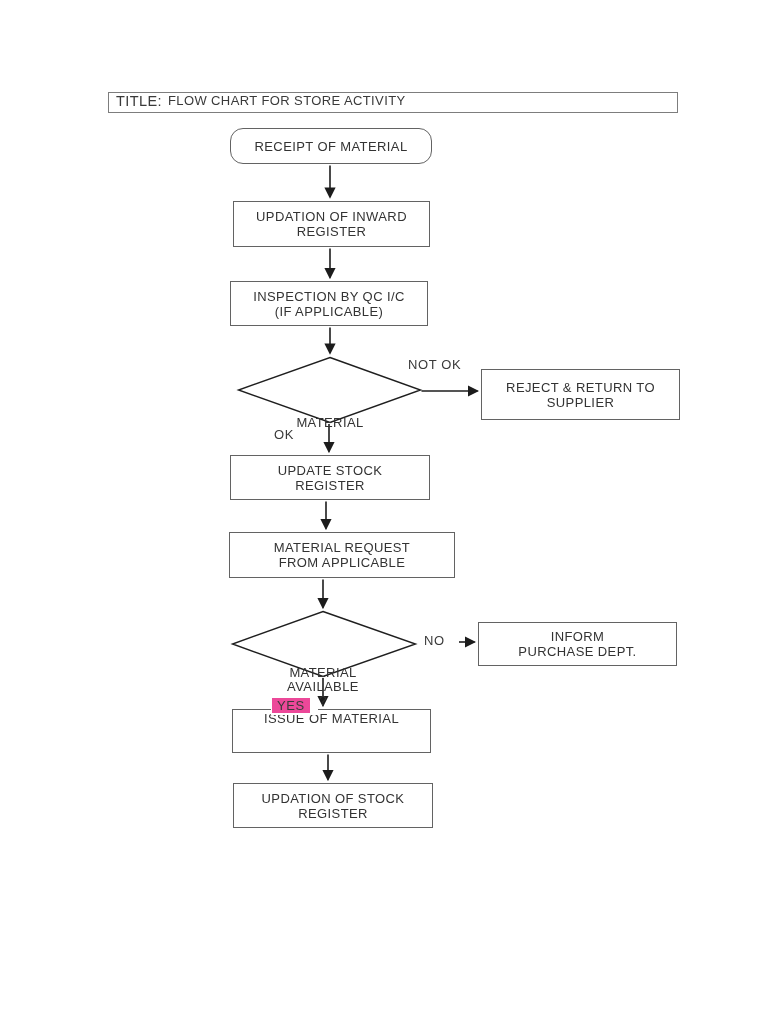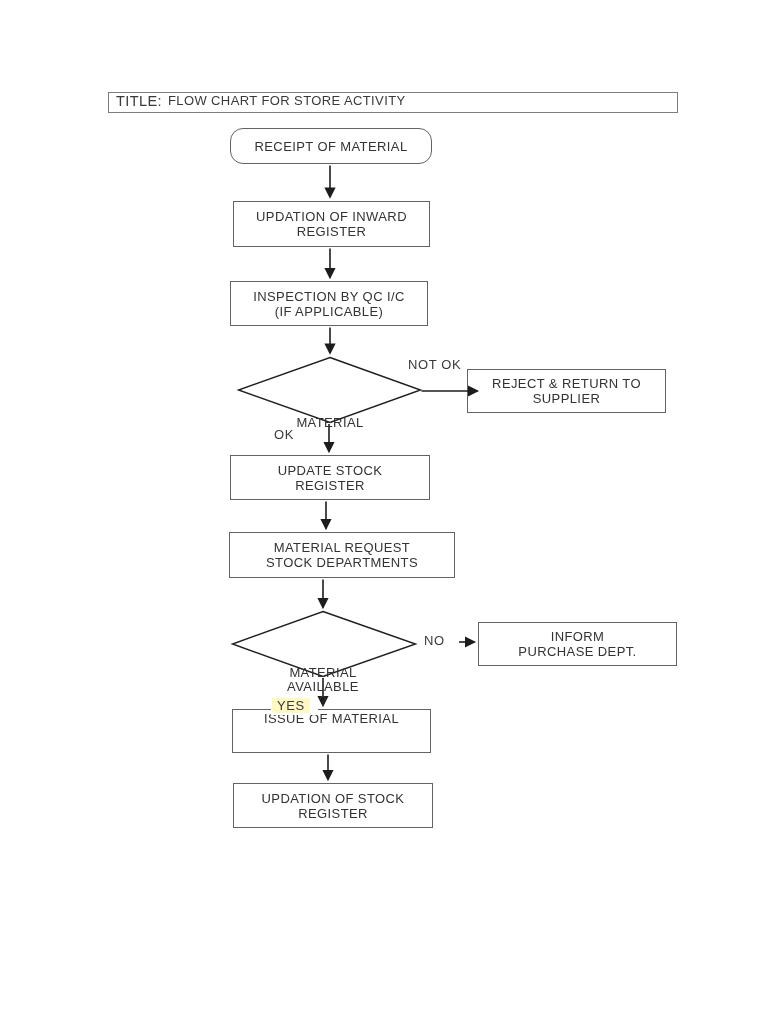--- a/index.html
+++ b/index.html
@@ -17,21 +17,21 @@
   .titlebox .t2{font-size:13px;letter-spacing:.4px;color:#3a3a3a;}
   
   .node{
     position:absolute;border:1.5px solid #636363;background:#fff;box-sizing:border-box;
     display:flex;flex-direction:column;align-items:center;justify-content:center;
     text-align:center;font-size:13px;line-height:15px;letter-spacing:.4px;color:#333;z-index:1;
   }
   #n-receipt{left:230px;top:128px;width:202px;height:36px;border-radius:13px;}
   #n-inward{left:233px;top:201px;width:197px;height:46px;}
   #n-inspection{left:230px;top:281px;width:198px;height:45px;}
-  #n-reject{left:467px;top:369px;width:199px;height:44px;}
+  #n-reject{left:481px;top:369px;width:199px;height:51px;}
   #n-update-stock{left:230px;top:455px;width:200px;height:45px;}
   #n-material-request{left:229px;top:532px;width:226px;height:46px;}
   #n-inform{left:478px;top:622px;width:199px;height:44px;}
   #n-issue{left:232px;top:709px;width:199px;height:44px;justify-content:flex-start;padding-top:1px;}
   #n-updation-stock{left:233px;top:783px;width:200px;height:45px;}
   
   svg.lines{position:absolute;left:0;top:0;z-index:2;}
   
   .patch{position:absolute;background:#ffffff;z-index:3;}
   #patch-1{left:271px;top:702px;width:47px;height:13px;}
@@ -40,21 +40,21 @@
     position:absolute;display:flex;flex-direction:column;text-align:center;
     font-size:13px;line-height:14px;letter-spacing:.4px;color:#333;z-index:4;margin-top:37px;
   }
   #dl-material{left:263px;top:379px;width:134px;}
   #dl-available{left:253px;top:629px;width:140px;}
   
   .elabel{position:absolute;font-size:13px;letter-spacing:.6px;color:#3a3a3a;z-index:4;white-space:nowrap;}
   #el-notok{left:408px;top:357px;}
   #el-ok{left:274px;top:427px;}
   #el-no{left:424px;top:633px;}
-  #el-yes{left:272px;top:698px;background:#fef9c3;padding:0 5px;}
+  #el-yes{left:272px;top:698px;background:#ec4899;padding:0 5px;}
 </style>
 </head>
 <body>
 
 <div class="page">
 
   <div class="titlebox">
     <span class="t1">TITLE:</span>
     <span class="t2">FLOW CHART FOR STORE ACTIVITY</span>
   </div>
@@ -78,21 +78,21 @@
     <span>SUPPLIER</span>
   </div>
 
   <div class="node" id="n-update-stock">
     <span>UPDATE STOCK</span>
     <span>REGISTER</span>
   </div>
 
   <div class="node" id="n-material-request">
     <span>MATERIAL REQUEST</span>
-    <span>STOCK DEPARTMENTS</span>
+    <span>FROM APPLICABLE</span>
   </div>
 
   <div class="node" id="n-inform">
     <span>INFORM</span>
     <span>PURCHASE DEPT.</span>
   </div>
 
   <div class="node" id="n-issue">
     <span>ISSUE OF MATERIAL</span>
   </div>

